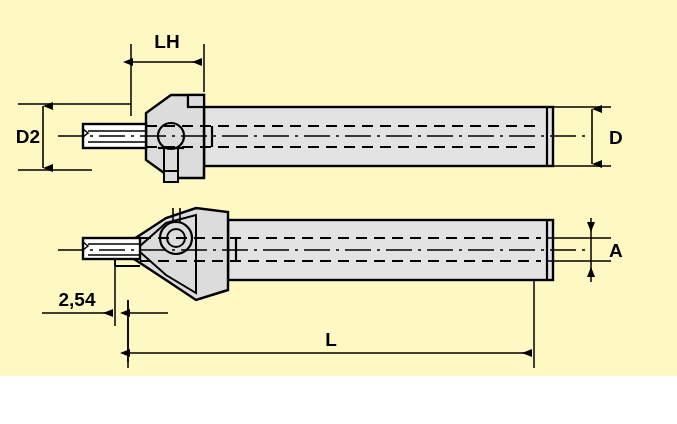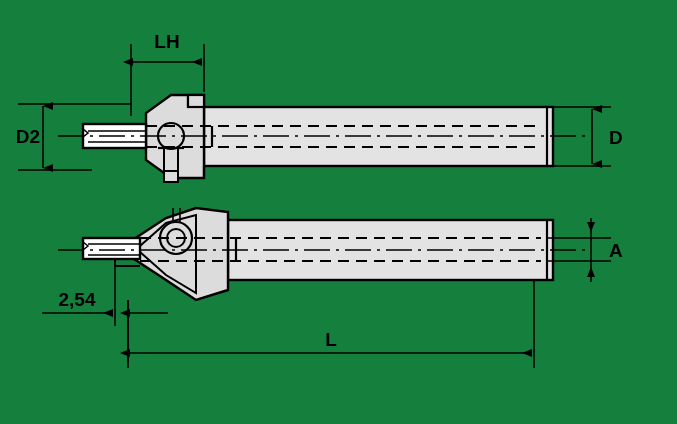--- a/index.html
+++ b/index.html
@@ -6,22 +6,22 @@
     margin: 0;
     padding: 0;
     background: #ffffff;
   }
   body {
     font-family: "Liberation Sans", sans-serif;
   }
   #drawing-root {
     position: relative;
     width: 677px;
-    height: 424px;
-    background: #15803d;
+    height: 376px;
+    background: #fef9c3;
     overflow: hidden;
   }
   svg.drawing {
     display: block;
     width: 677px;
     height: 424px;
   }
   .dim-text {
     font-family: "Liberation Sans", sans-serif;
     font-size: 19px;

